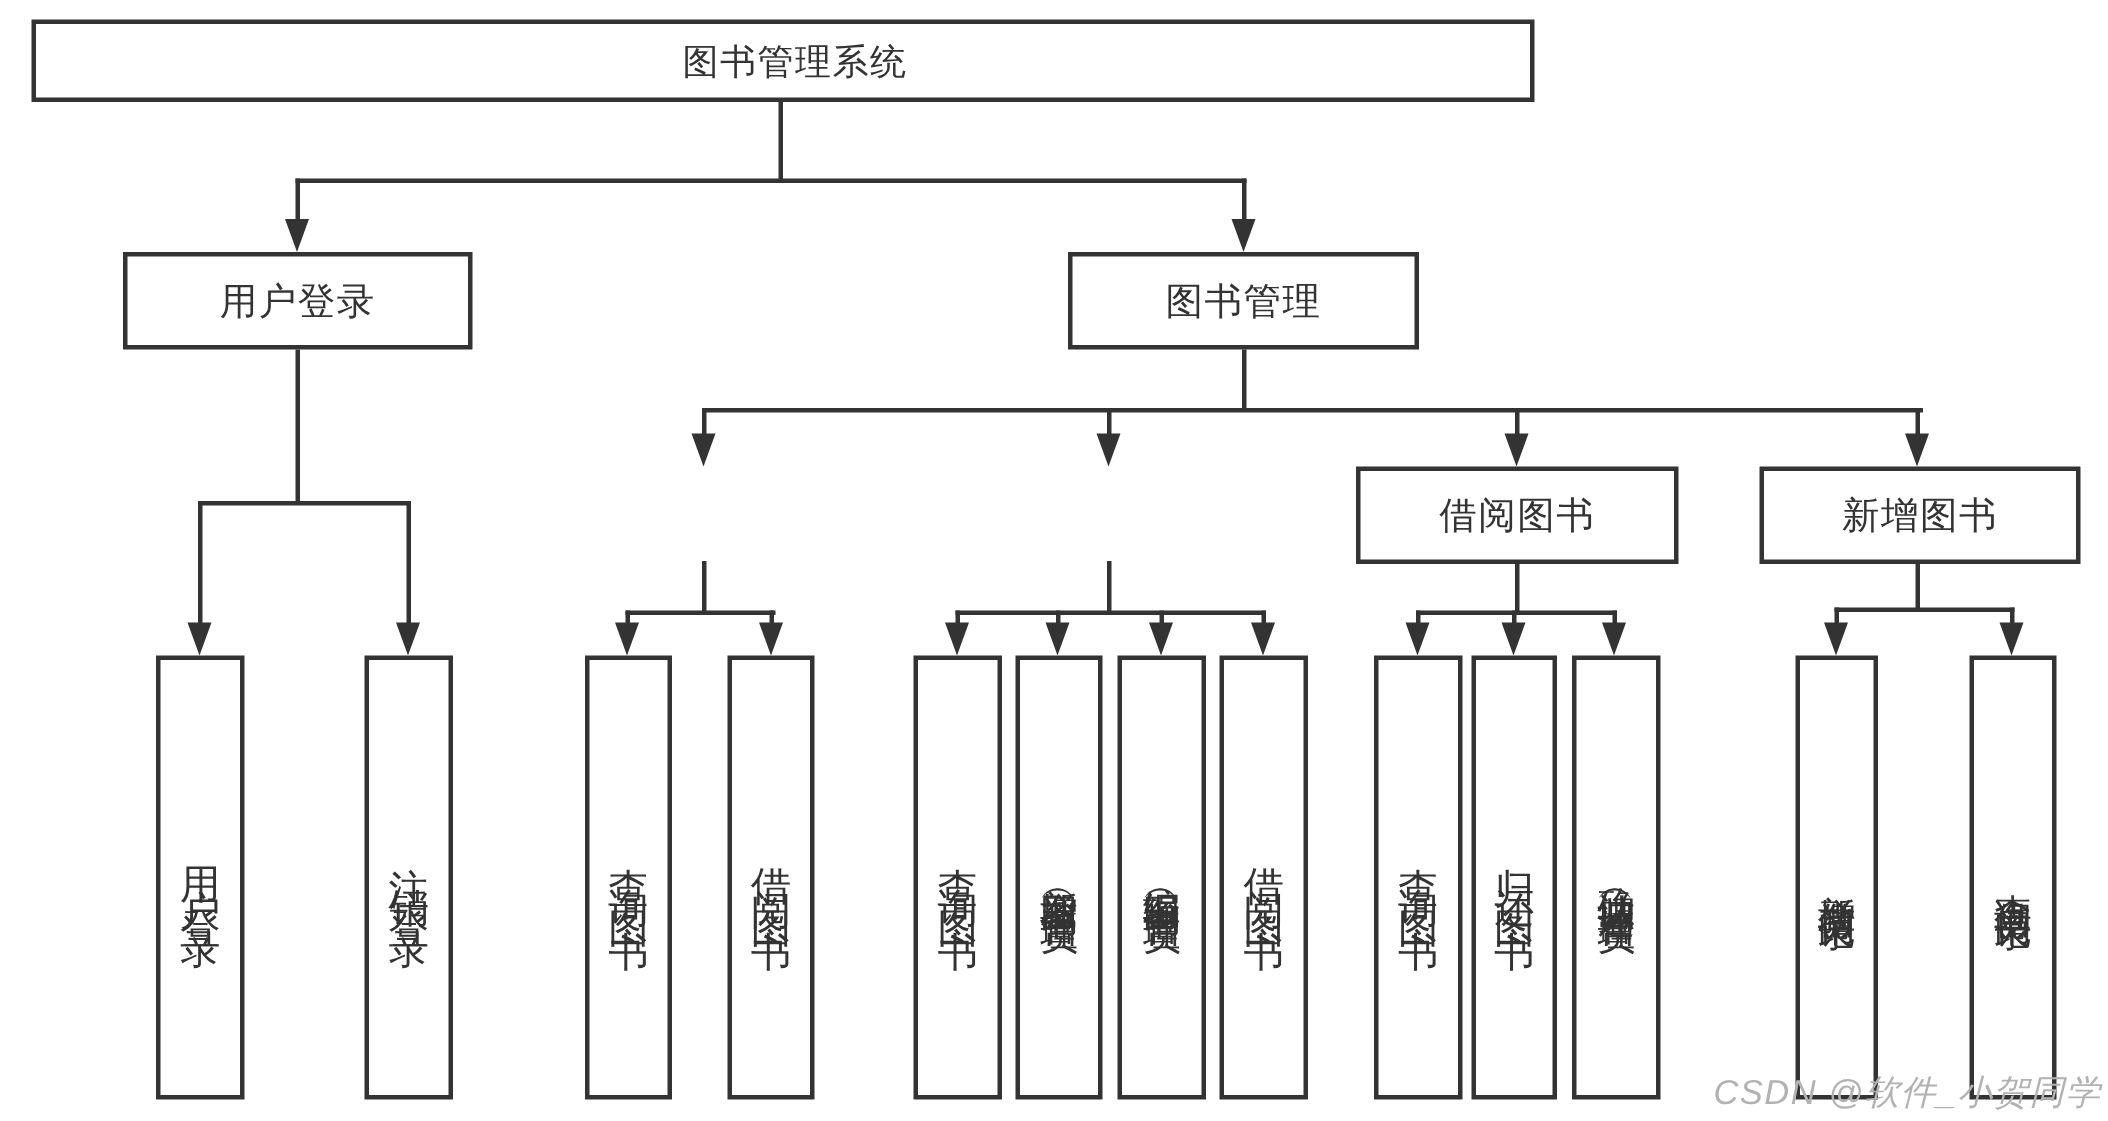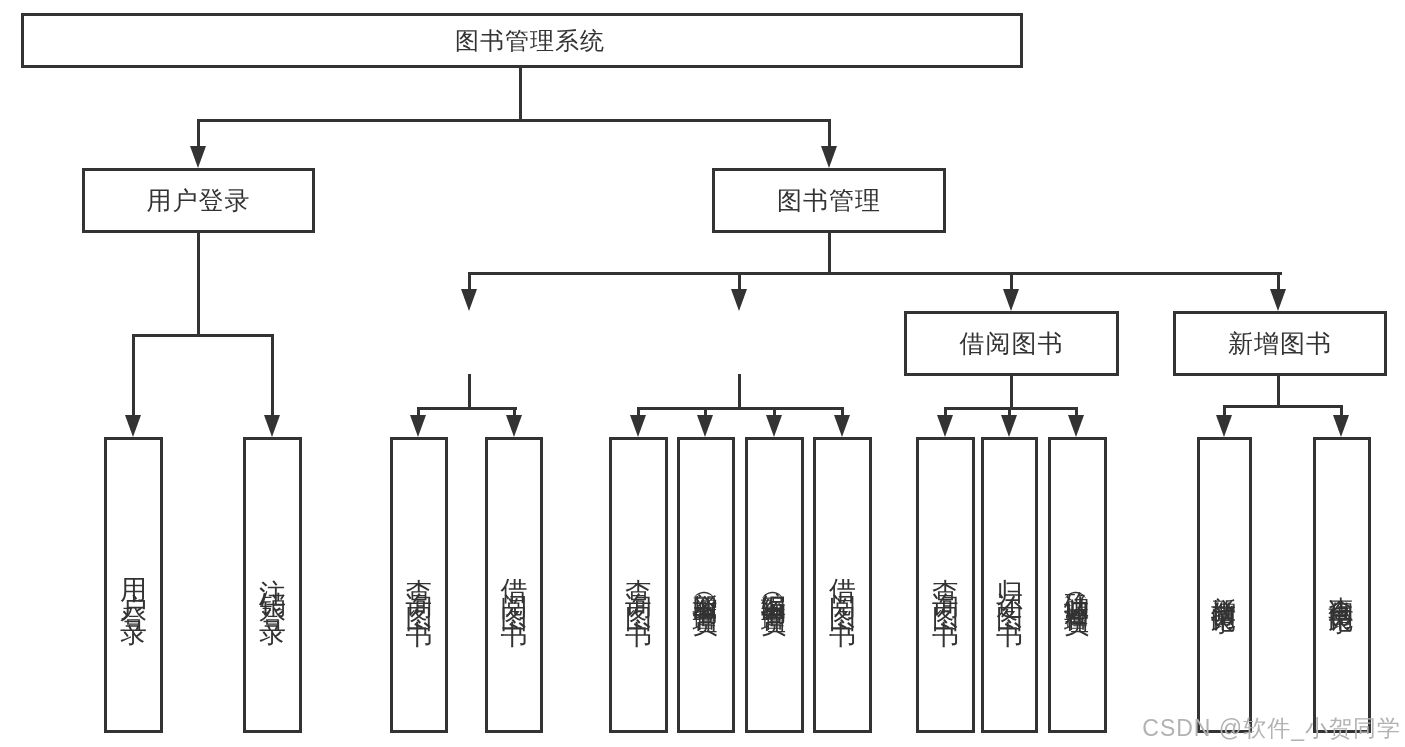--- a/index.html
+++ b/index.html
@@ -41,21 +41,21 @@
   #bb_add{left:677px;top:437px;width:58px;height:296px;}
   #bb_edit{left:745px;top:437px;width:59px;height:296px;}
   #bb_borrow{left:813px;top:437px;width:59px;height:296px;}
   #cb_query{left:916px;top:437px;width:59px;height:296px;}
   #cb_return{left:981px;top:437px;width:57px;height:296px;}
   #cb_confirm{left:1048px;top:437px;width:59px;height:296px;}
   #br_add{left:1197px;top:437px;width:55px;height:296px;}
   #br_query{left:1313px;top:437px;width:58px;height:296px;}
   #watermark{
     position:absolute;right:4px;bottom:3px;z-index:5;
-    font-size:23px;letter-spacing:1px;color:#b2b2b2;
+    font-size:23px;letter-spacing:1px;color:#b2b2b2;font-style:italic;
   }
 </style>
 </head>
 <body>
 
 <div id="stage">
 
   <div class="box" id="root">
     <span>图书管理系统</span>
   </div>

